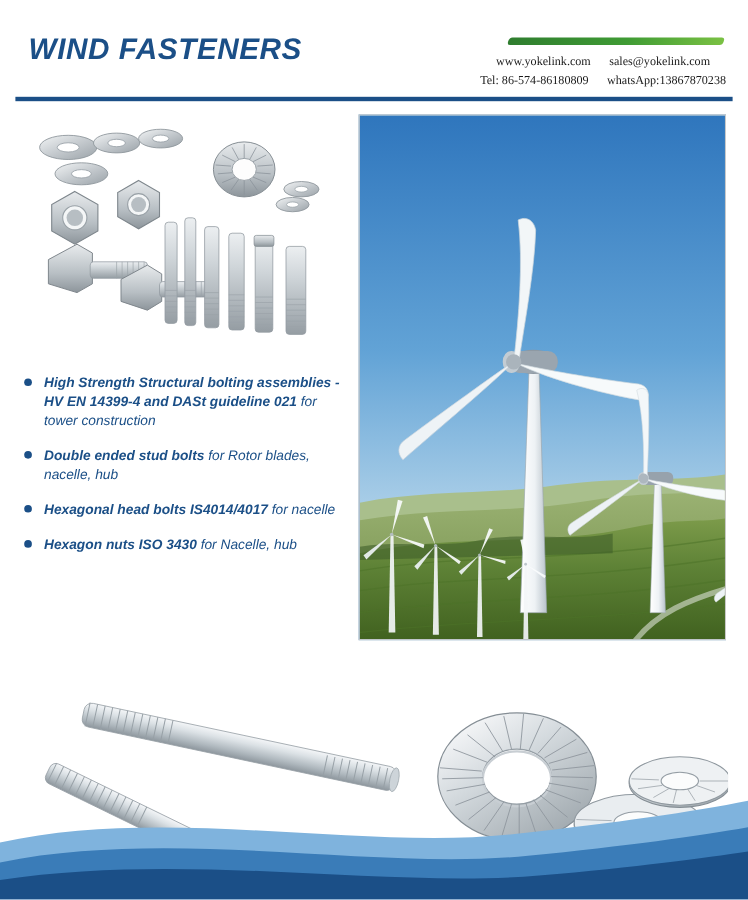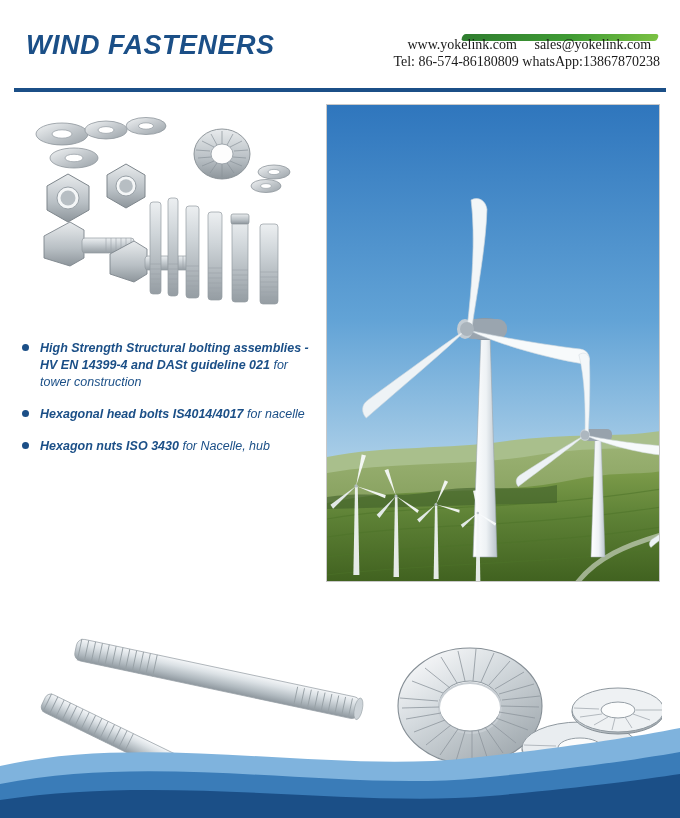--- a/index.html
+++ b/index.html
@@ -52,29 +52,29 @@
   .logo-swoosh {
     position: absolute;
     right: 4px; top: 26px;
     width: 196px; height: 7px;
     background: linear-gradient(90deg, #2f7d2f 0%, #3f9b34 55%, #7ac143 100%);
     border-radius: 4px / 5px;
     transform: skewX(-18deg);
   }
   .contact {
     position: absolute;
-    right: 20px; top: 36px;
-    text-align: left;
+    right: 20px; top: 48px;
+    text-align: center;
     color: #1a1a1a;
-    font-size: 14px;
+    font-size: 11px;
     line-height: 17px;
     font-family: "Liberation Serif", serif;
   }
   .contact .line1 span { margin-left: 14px; }
-  .contact .line2 span { }
+  .contact .line2 span { margin-left: 14px; }
   .header-rule {
     position: absolute;
     left: 14px; top: 88px;
     width: 652px; height: 4px;
     background: #1b4f87;
   }
 
   
   .fastener-photo {
     position: absolute;
@@ -464,20 +464,24 @@
           </g>
         </g>
       </g>
     </svg>
   </div>
 
   <div class="bullets">
     <div class="bullet-item">
       <span class="dot"></span>
       <b>High Strength Structural bolting assemblies - HV EN 14399-4 and DASt guideline 021</b><span class="reg"> for tower construction</span>
+    </div>
+    <div class="bullet-item">
+      <span class="dot"></span>
+      <b>Double ended stud bolts</b><span class="reg"> for Rotor blades, nacelle, hub</span>
     </div>
     <div class="bullet-item">
       <span class="dot"></span>
       <b>Hexagonal head bolts IS4014/4017</b><span class="reg"> for nacelle</span>
     </div>
     <div class="bullet-item">
       <span class="dot"></span>
       <b>Hexagon nuts ISO 3430</b><span class="reg"> for Nacelle, hub</span>
     </div>
   </div>

